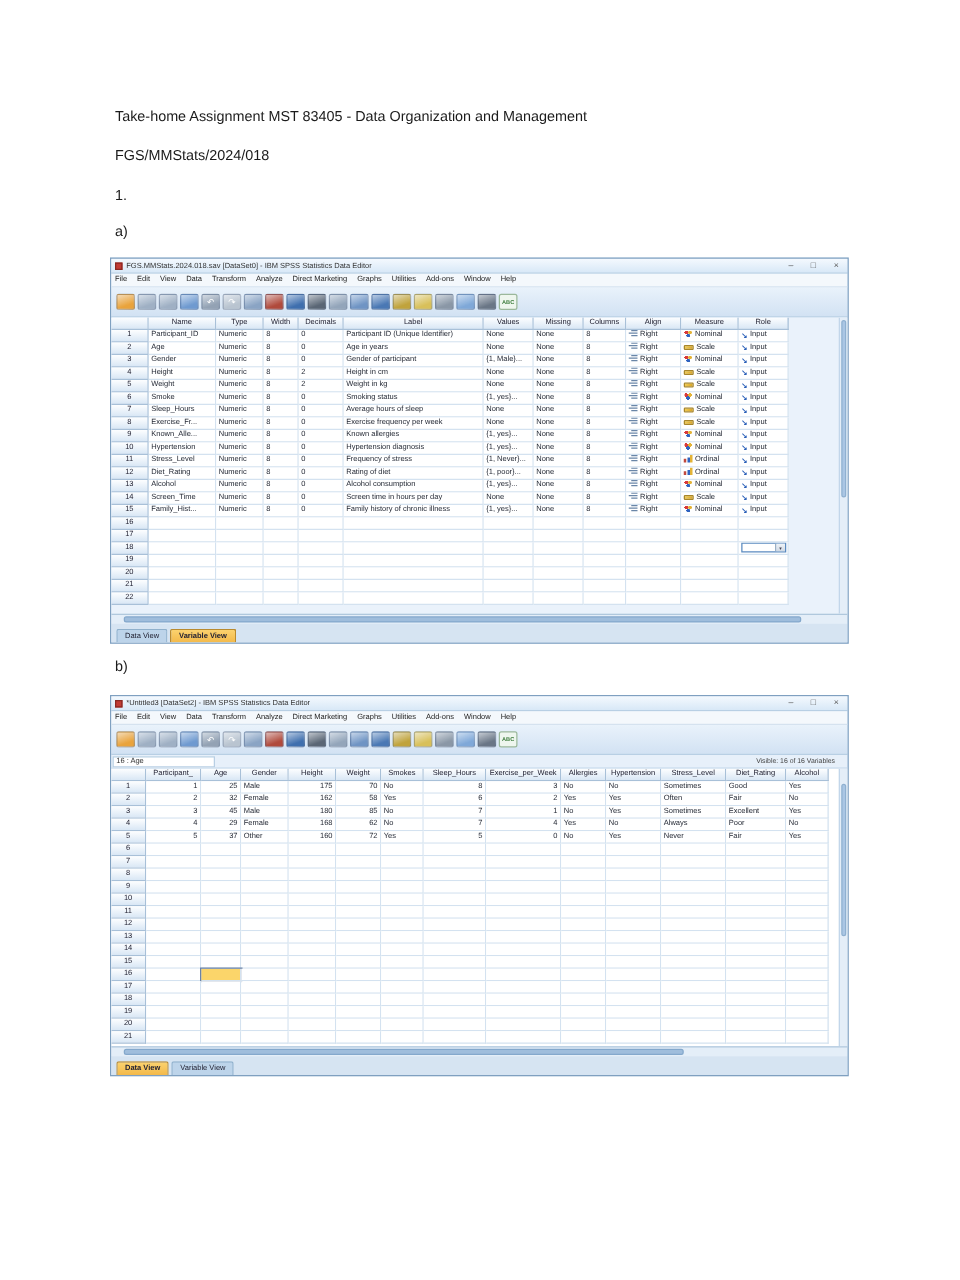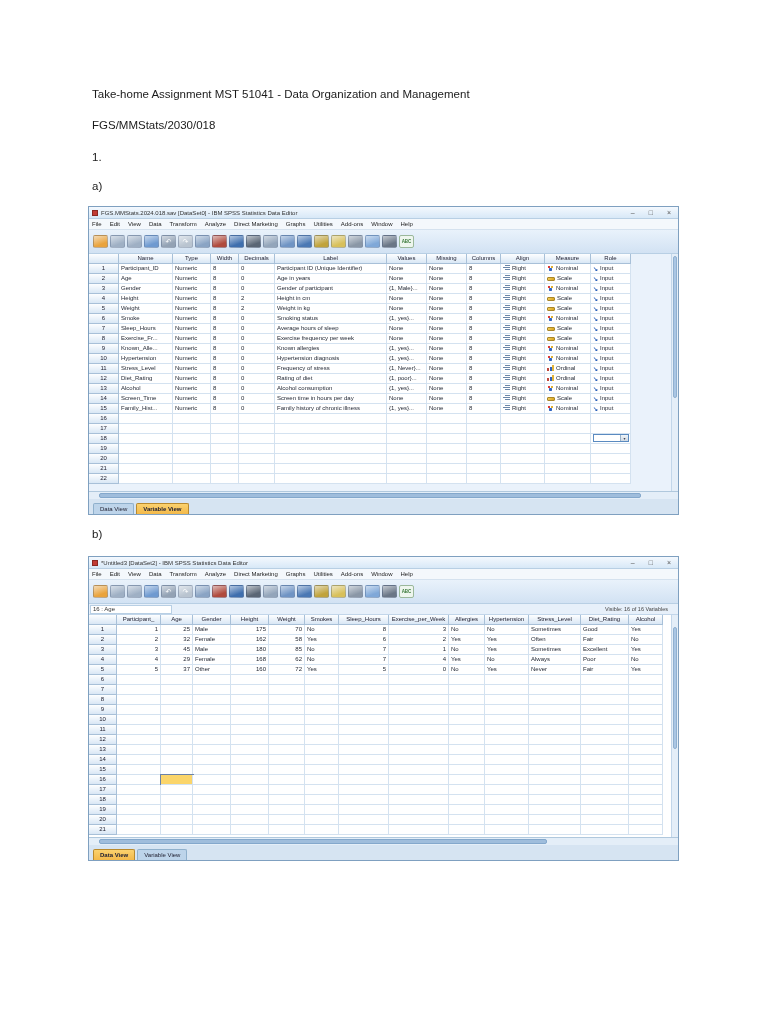--- a/index.html
+++ b/index.html
@@ -73,22 +73,22 @@
 
   .role-dropdown { width:36px; height:8px; background:#fff; border:1px solid #5a8ac0; display:flex; }
   .role-dropdown .dd-btn { margin-left:auto; width:8px; background:linear-gradient(#f0f4f8,#cfd9e4);
     border-left:1px solid #9ab0c6; font-size:4px; color:#445; text-align:center; line-height:7px; }
 </style>
 </head>
 <body>
 
 <div class="page">
 
-  <div class="doc-text" style="top:88px;">Take-home Assignment MST 51041 - Data Organization and Management</div>
-  <div class="doc-text" style="top:119px;">FGS/MMStats/2030/018</div>
+  <div class="doc-text" style="top:88px;">Take-home Assignment MST 83405 - Data Organization and Management</div>
+  <div class="doc-text" style="top:119px;">FGS/MMStats/2024/018</div>
   <div class="doc-text" style="top:151px;">1.</div>
   <div class="doc-text" style="top:180px;">a)</div>
   <div class="doc-text" style="top:528px;">b)</div>
 
   <div class="spss-window" style="top:206px; height:309px;">
     <div class="titlebar">
       <span class="app-icon"></span>
       <span class="title-text">FGS.MMStats.2024.018.sav [DataSet0] - IBM SPSS Statistics Data Editor</span>
       <span class="win-btns">
         <span class="win-btn">–</span>

